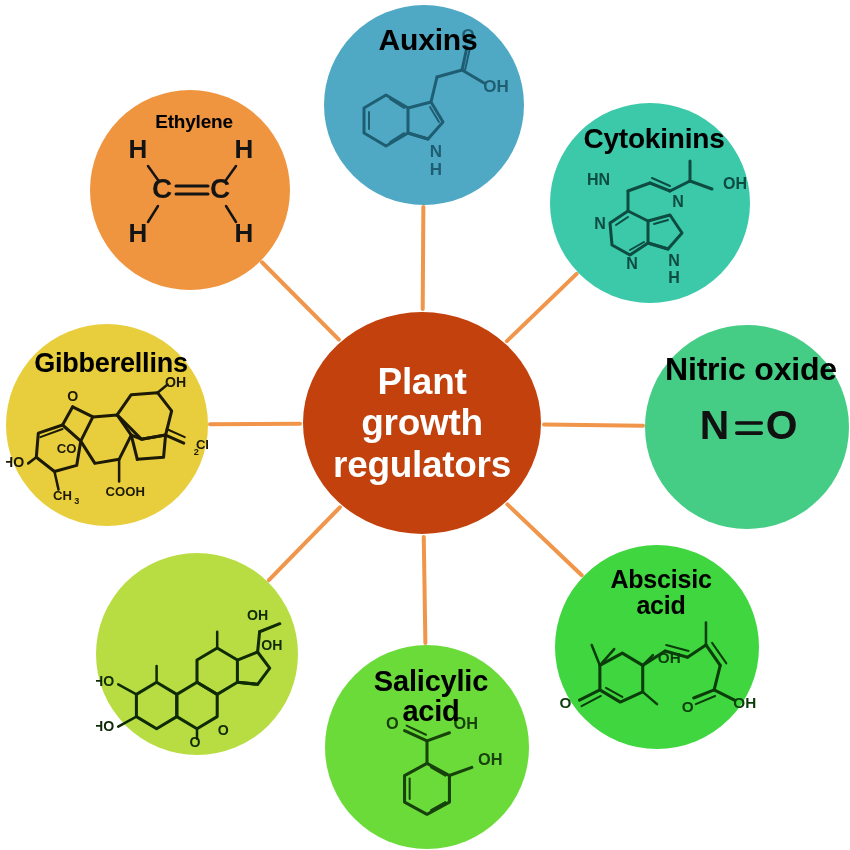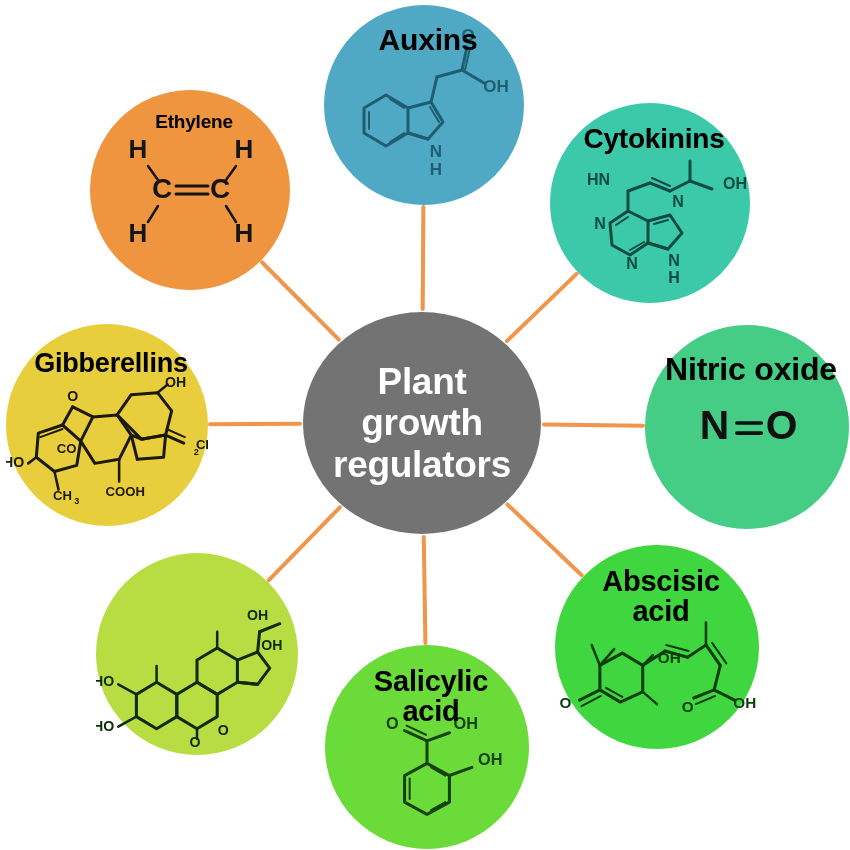--- a/index.html
+++ b/index.html
@@ -176,21 +176,21 @@
           <line x1="148" y1="98" x2="148" y2="76" stroke="#0B3D0B" stroke-width="2.5" stroke-linecap="round"></line>
           <line x1="148" y1="98" x2="162" y2="118" stroke="#0B3D0B" stroke-width="3" stroke-linecap="round"></line>
           <line x1="154" y1="96" x2="168" y2="116" stroke="#0B3D0B" stroke-width="2" stroke-linecap="round"></line>
           <line x1="162" y1="118" x2="156" y2="142" stroke="#0B3D0B" stroke-width="3" stroke-linecap="round"></line>
           <line x1="156" y1="142" x2="136" y2="150" stroke="#0B3D0B" stroke-width="3" stroke-linecap="round"></line>
           <line x1="157" y1="148" x2="138" y2="156" stroke="#0B3D0B" stroke-width="2" stroke-linecap="round"></line>
           <line x1="156" y1="142" x2="176" y2="152" stroke="#0B3D0B" stroke-width="3" stroke-linecap="round"></line>
           <text x="130" y="164" fill="#0B3D0B" font-size="15" font-family="&quot;Liberation Sans&quot;, sans-serif" font-weight="bold" text-anchor="middle">O</text>
           <text x="186" y="160" fill="#0B3D0B" font-size="15" font-family="&quot;Liberation Sans&quot;, sans-serif" font-weight="bold" text-anchor="middle">OH</text>
         </svg>
-        <div class="node-label" style="top: 22px; font-size: 29px;">
+        <div class="node-label" style="top: 22px; font-size: 25px;">
           <div>Abscisic</div>
           <div>acid</div>
         </div>
       </div>
       <div class="node" style="left: 325px; top: 645px; width: 204px; height: 204px; background: rgb(107, 219, 58);">
         <svg viewBox="0 0 200 200" class="node-structure">
           <polygon points="78,128 100,116 122,128 122,154 100,166 78,154" fill="none" stroke="#17420C" stroke-width="3" stroke-linecap="round" stroke-linejoin="round"></polygon>
           <line x1="83" y1="131" x2="83" y2="151" stroke="#17420C" stroke-width="2" stroke-linecap="round"></line>
           <line x1="104" y1="120" x2="118" y2="128" stroke="#17420C" stroke-width="2" stroke-linecap="round"></line>
           <line x1="104" y1="162" x2="118" y2="154" stroke="#17420C" stroke-width="2" stroke-linecap="round"></line>
@@ -274,21 +274,21 @@
           <line x1="146" y1="76" x2="136" y2="90" stroke="#141414" stroke-width="2.5" stroke-linecap="round"></line>
           <line x1="58" y1="132" x2="68" y2="116" stroke="#141414" stroke-width="2.5" stroke-linecap="round"></line>
           <line x1="146" y1="132" x2="136" y2="116" stroke="#141414" stroke-width="2.5" stroke-linecap="round"></line>
         </svg>
         <div class="node-label" style="top: 22px; font-size: 19px;">
           <div>Ethylene</div>
         </div>
       </div>
     </div>
 
-  <div id="hub" style="background: #737373;">
+  <div id="hub" style="background: #c2410c;">
     <div id="hub-label" style="color: rgb(255, 255, 255);">
         <div>Plant</div>
         <div>growth</div>
         <div>regulators</div>
       </div>
   </div>
 
 </div>
 
 </body></html>

